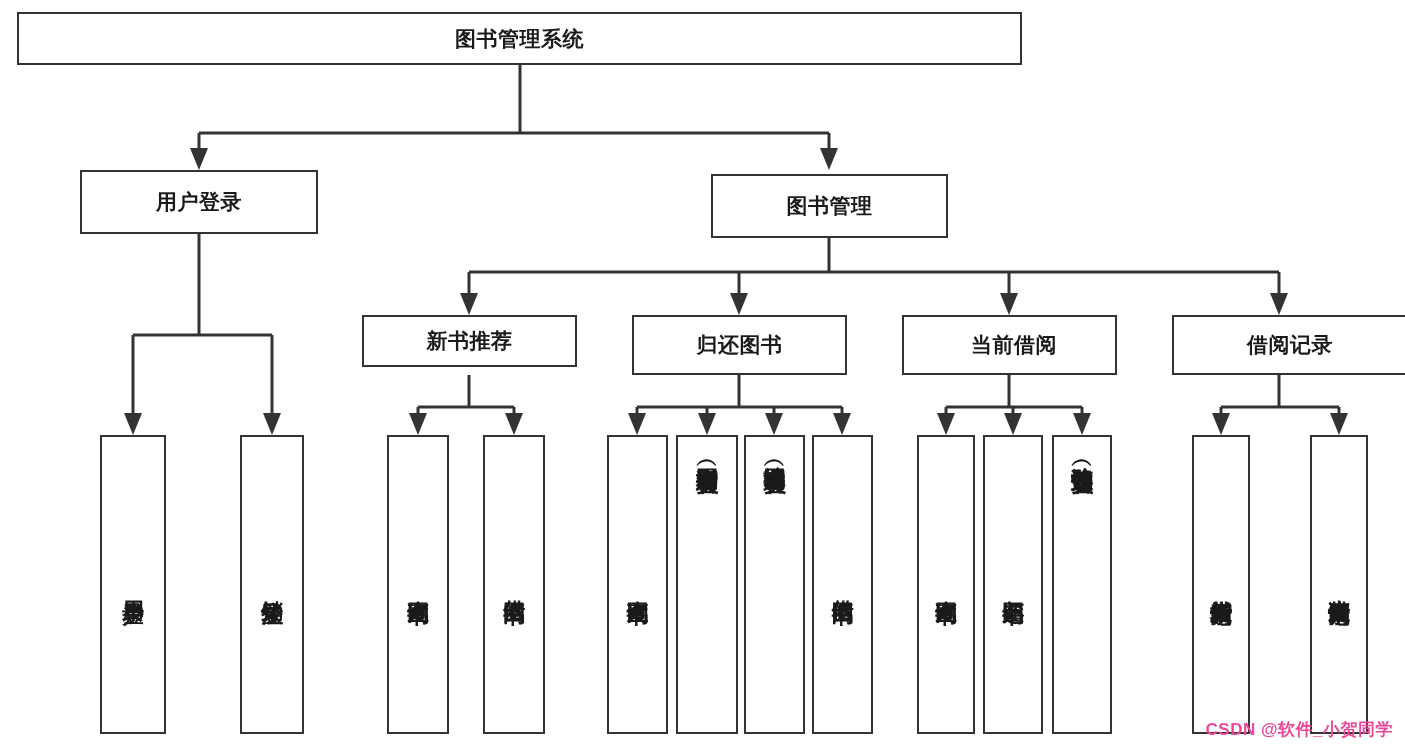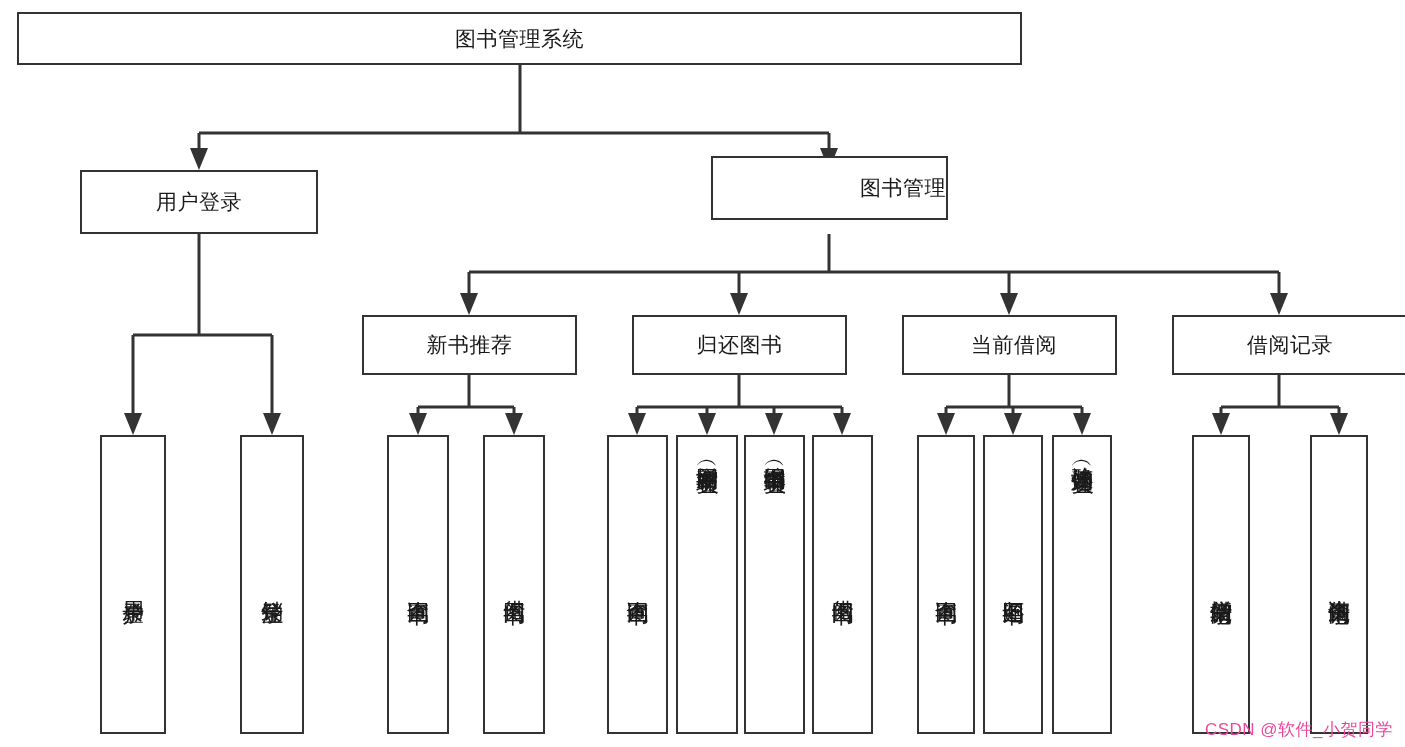--- a/index.html
+++ b/index.html
@@ -11,20 +11,21 @@
     width: 1405px;
     height: 747px;
     font-family: "Liberation Sans", sans-serif;
     overflow: hidden;
   }
   #diagram-root {
     position: relative;
     width: 1405px;
     height: 747px;
     background: #ffffff;
+    font-weight: bold;
   }
   .node-box {
     position: absolute;
     box-sizing: border-box;
     border: 2px solid #333333;
     background: #ffffff;
     display: flex;
     align-items: center;
     justify-content: center;
     color: #1a1a1a;
@@ -132,24 +133,24 @@
       <polygon points="1330,413 1348,413 1339,435" fill="#333333"></polygon>
     </svg>
 
   <div id="nodes-layer">
       <div class="node-box" style="left: 17px; top: 12px; width: 1005px; height: 53px;">
         <div class="node-label-h">图书管理系统</div>
       </div>
       <div class="node-box" style="left: 80px; top: 170px; width: 238px; height: 64px;">
         <div class="node-label-h">用户登录</div>
       </div>
-      <div class="node-box" style="left: 711px; top: 156px; width: 237px; height: 64px; justify-content: flex-end;">
+      <div class="node-box" style="left: 711px; top: 174px; width: 237px; height: 64px;">
         <div class="node-label-h">图书管理</div>
       </div>
-      <div class="node-box" style="left: 362px; top: 315px; width: 215px; height: 60px;">
+      <div class="node-box" style="left: 362px; top: 315px; width: 215px; height: 52px;">
         <div class="node-label-h">新书推荐</div>
       </div>
       <div class="node-box" style="left: 632px; top: 315px; width: 215px; height: 60px;">
         <div class="node-label-h">归还图书</div>
       </div>
       <div class="node-box" style="left: 902px; top: 315px; width: 215px; height: 60px; padding-left: 9px;">
         <div class="node-label-h">当前借阅</div>
       </div>
       <div class="node-box" style="left: 1172px; top: 315px; width: 236px; height: 60px;">
         <div class="node-label-h">借阅记录</div>

